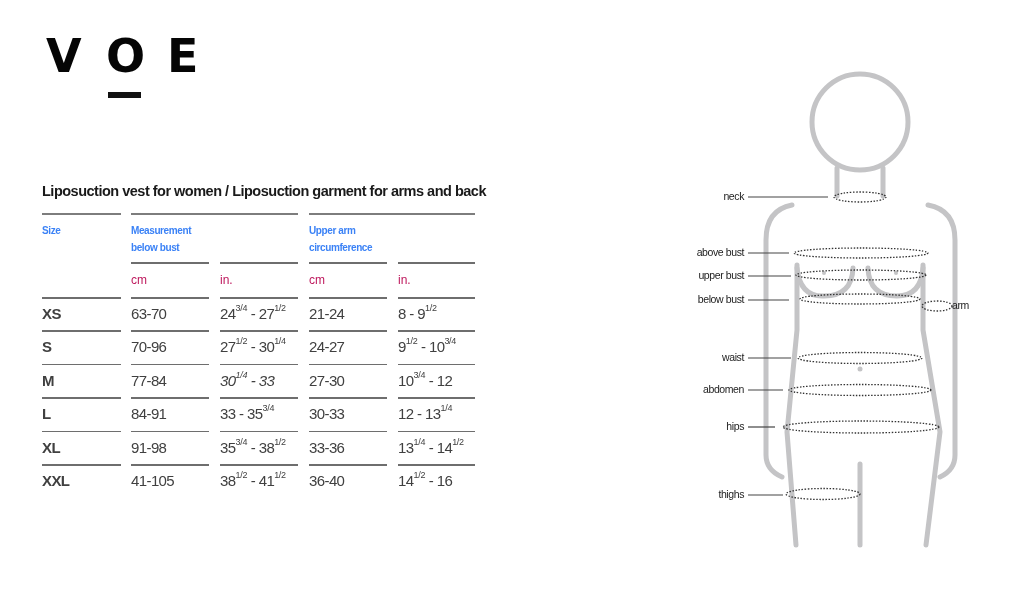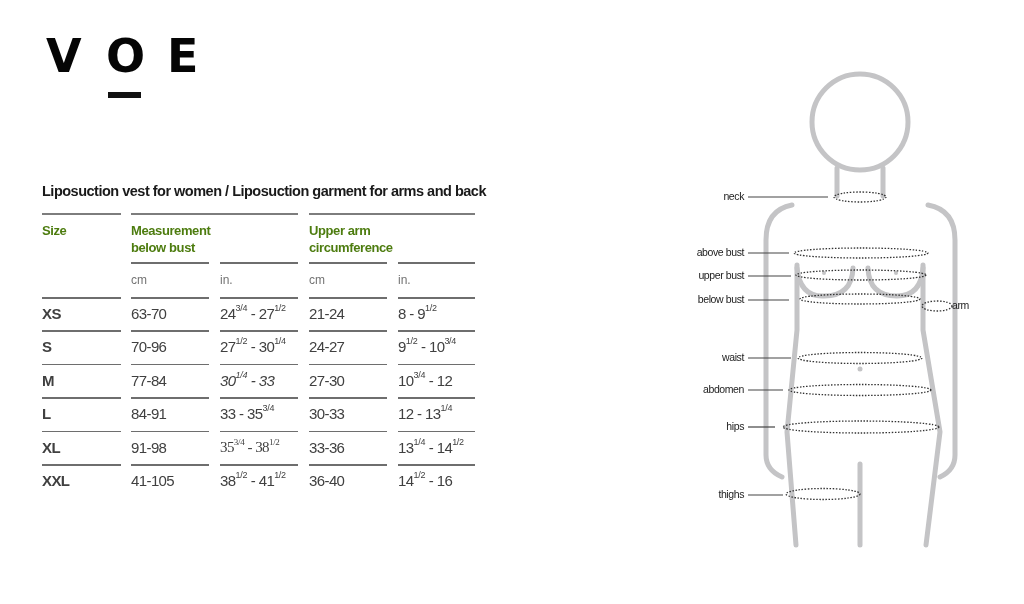--- a/index.html
+++ b/index.html
@@ -20,22 +20,22 @@
 
   .table-title {
     position:absolute; left:42px; top:183px;
     font-size:14.5px; font-weight:bold; letter-spacing:-0.5px; color:#1a1a1a;
     white-space:nowrap;
   }
   .rule { position:absolute; height:2px; background:#7d7d7d; }
   .rule.thin { height:1.5px; background:#6e6e6e; }
   .cell { position:absolute; font-size:15px; color:#404040; letter-spacing:-0.6px; white-space:nowrap; }
   .cell.bold { font-weight:bold; }
-  .hdr { position:absolute; font-size:13px; font-weight:bold; color:#4d7c0f; line-height:17px; letter-spacing:-0.4px; }
-  .unit { position:absolute; font-size:12px; color:#737373; }
+  .hdr { position:absolute; font-size:10px; font-weight:bold; color:#3b82f6; line-height:17px; letter-spacing:-0.4px; }
+  .unit { position:absolute; font-size:12px; color:#be185d; }
   sup { font-size:9px; vertical-align:top; position:relative; top:-2px; letter-spacing:-0.3px; }
 
   .figure { position:absolute; left:0; top:0; width:1024px; height:431px; pointer-events:none; }
   .fig-label {
     position:absolute; font-size:10.5px; color:#222; letter-spacing:-0.4px; white-space:nowrap;
     text-align:right;
   }
 </style>
 </head>
 <body>
@@ -115,21 +115,21 @@
       <div class="cell" style="left: 220px; top: 405.2px;"><span>33</span><span> - </span><span>35</span><sup>3/4</sup></div>
       <div class="rule thin" style="left: 309px; top: 397.2px; width: 78px;"></div>
       <div class="cell" style="left: 309px; top: 405.2px;">30-33</div>
       <div class="rule thin" style="left: 398px; top: 397.2px; width: 77px;"></div>
       <div class="cell" style="left: 398px; top: 405.2px;"><span>12</span><span> - </span><span>13</span><sup>1/4</sup></div>
       <div class="rule thin" style="left: 42px; top: 430.6px; width: 79px;"></div>
       <div class="cell bold" style="left: 42px; top: 438.6px;">XL</div>
       <div class="rule thin" style="left: 131px; top: 430.6px; width: 78px;"></div>
       <div class="cell" style="left: 131px; top: 438.6px;">91-98</div>
       <div class="rule thin" style="left: 220px; top: 430.6px; width: 78px;"></div>
-      <div class="cell" style="left: 220px; top: 438.6px; font-family: Liberation Serif, serif;"><span>35</span><sup>3/4</sup><span> - </span><span>38</span><sup>1/2</sup></div>
+      <div class="cell" style="left: 220px; top: 438.6px;"><span>35</span><sup>3/4</sup><span> - </span><span>38</span><sup>1/2</sup></div>
       <div class="rule thin" style="left: 309px; top: 430.6px; width: 78px;"></div>
       <div class="cell" style="left: 309px; top: 438.6px;">33-36</div>
       <div class="rule thin" style="left: 398px; top: 430.6px; width: 77px;"></div>
       <div class="cell" style="left: 398px; top: 438.6px;"><span>13</span><sup>1/4</sup><span> - </span><span>14</span><sup>1/2</sup></div>
       <div class="rule thin" style="left: 42px; top: 464px; width: 79px;"></div>
       <div class="cell bold" style="left: 42px; top: 472px;">XXL</div>
       <div class="rule thin" style="left: 131px; top: 464px; width: 78px;"></div>
       <div class="cell" style="left: 131px; top: 472px;">41-105</div>
       <div class="rule thin" style="left: 220px; top: 464px; width: 78px;"></div>
       <div class="cell" style="left: 220px; top: 472px;"><span>38</span><sup>1/2</sup><span> - </span><span>41</span><sup>1/2</sup></div>

